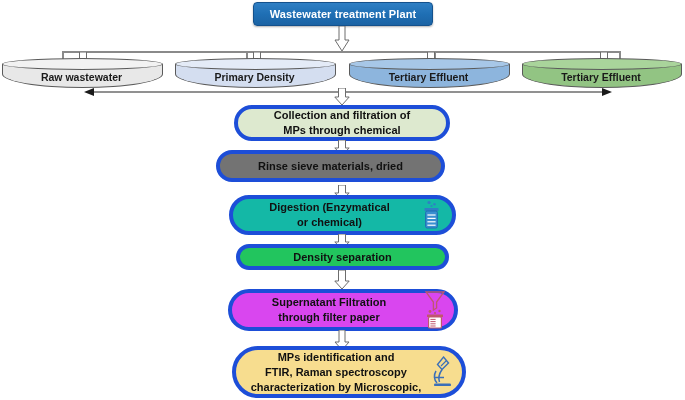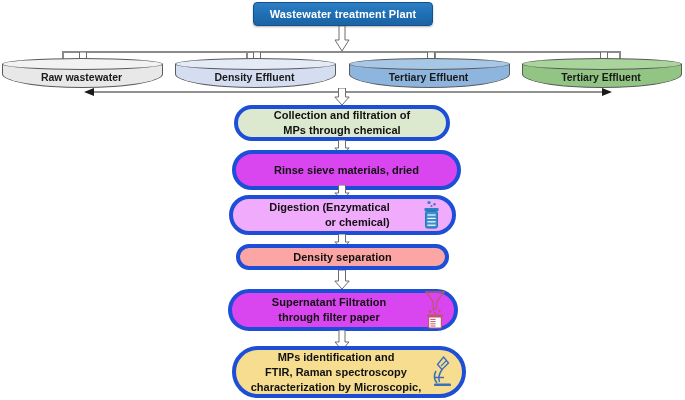--- a/index.html
+++ b/index.html
@@ -171,21 +171,21 @@
 
   <div class="cyl" style="left:2px; top:58px; width:161px;">
     <div class="body" style="background:#e8e8e8;"></div>
     <div class="top" style="background:#f2f2f2;"></div>
     <div class="lbl">Raw wastewater</div>
   </div>
 
   <div class="cyl" style="left:175px; top:58px; width:161px;">
     <div class="body" style="background:#d4def0;"></div>
     <div class="top" style="background:#e4ebf7;"></div>
-    <div class="lbl">Density Effluent</div>
+    <div class="lbl">Primary Density</div>
   </div>
 
   <div class="cyl" style="left:349px; top:58px; width:161px;">
     <div class="body" style="background:#8db5dd;"></div>
     <div class="top" style="background:#a7c7e7;"></div>
     <div class="lbl">Tertiary Effluent</div>
   </div>
 
   <div class="cyl" style="left:522px; top:58px; width:160px;">
     <div class="body" style="background:#92c483;"></div>
@@ -213,33 +213,33 @@
       <div>MPs through chemical</div>
     </div>
   </div>
 
   <div class="block-arrow" style="left:334px; top:140px; height:16px;">
     <svg width="16" height="16" viewBox="0 0 16 16">
       <path d="M4.5 0 L4.5 8 L0.8 8 L8 15 L15.2 8 L11.5 8 L11.5 0 Z" fill="#ffffff" stroke="#6d6d6d" stroke-width="1"></path>
     </svg>
   </div>
 
-  <div class="pill" style="left:232px; top:150px; width:229px; height:40px; background:#d946ef;">
+  <div class="pill" style="left:216px; top:150px; width:229px; height:32px; background:#737373;">
     <div class="txt">
       <div>Rinse sieve materials, dried</div>
     </div>
   </div>
 
   <div class="block-arrow" style="left:334px; top:185px; height:16px;">
     <svg width="16" height="16" viewBox="0 0 16 16">
       <path d="M4.5 0 L4.5 8 L0.8 8 L8 15 L15.2 8 L11.5 8 L11.5 0 Z" fill="#ffffff" stroke="#6d6d6d" stroke-width="1"></path>
     </svg>
   </div>
 
-  <div class="pill" style="left:229px; top:195px; width:227px; height:40px; background:#f0abfc;text-align:right;">
+  <div class="pill" style="left:229px; top:195px; width:227px; height:40px; background:#14b8a6;">
     <div class="txt" style="padding-right:40px;">
       <div>Digestion (Enzymatical</div>
       <div>or chemical)</div>
     </div>
     <div class="icon">
       <svg width="24" height="30" viewBox="0 0 24 30">
         <circle cx="9" cy="2.5" r="1.6" fill="#2f7fc4"></circle>
         <circle cx="14.5" cy="4.2" r="1.2" fill="#2f7fc4"></circle>
         <circle cx="11.5" cy="6" r="1" fill="#2f7fc4"></circle>
         <rect x="4.5" y="8" width="14" height="3" rx="0.6" fill="#2f7fc4"></rect>
@@ -251,21 +251,21 @@
       </svg>
     </div>
   </div>
 
   <div class="block-arrow" style="left:334px; top:234px; height:16px;">
     <svg width="16" height="16" viewBox="0 0 16 16">
       <path d="M4.5 0 L4.5 8 L0.8 8 L8 15 L15.2 8 L11.5 8 L11.5 0 Z" fill="#ffffff" stroke="#6d6d6d" stroke-width="1"></path>
     </svg>
   </div>
 
-  <div class="pill" style="left:236px; top:244px; width:213px; height:26px; background:#fca5a5;">
+  <div class="pill" style="left:236px; top:244px; width:213px; height:26px; background:#22c55e;">
     <div class="txt">
       <div>Density separation</div>
     </div>
   </div>
 
   <div class="block-arrow" style="left:334px; top:270px; height:20px;">
     <svg width="16" height="20" viewBox="0 0 16 20">
       <path d="M4.5 0 L4.5 11 L0.8 11 L8 19 L15.2 11 L11.5 11 L11.5 0 Z" fill="#ffffff" stroke="#6d6d6d" stroke-width="1"></path>
     </svg>
   </div>

